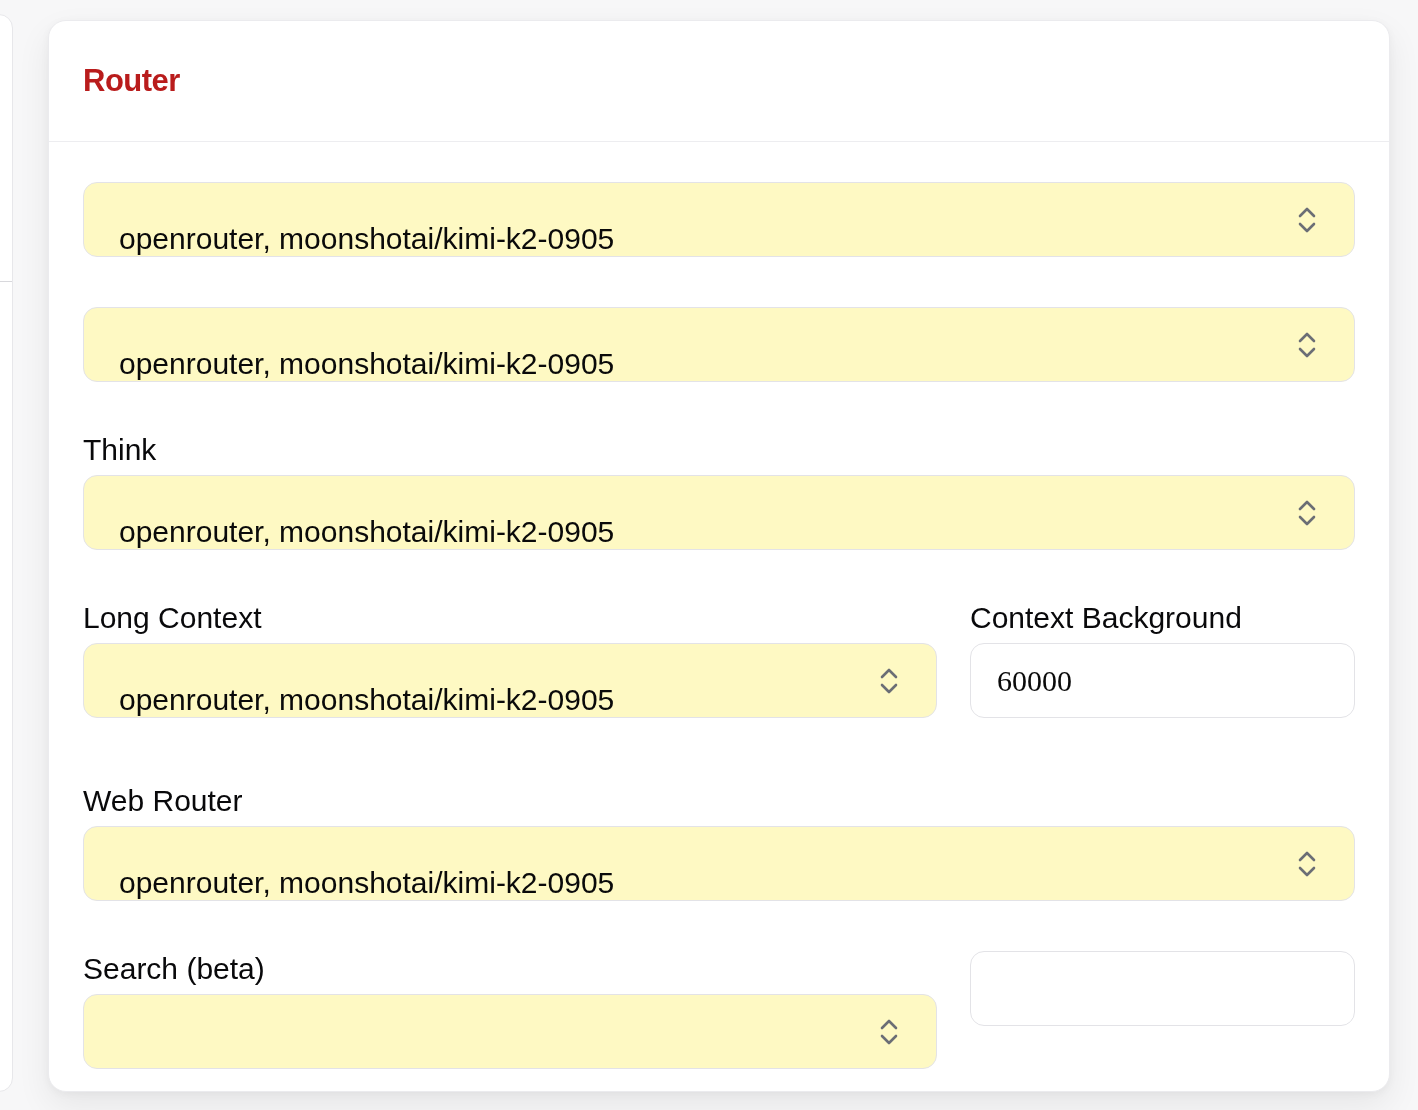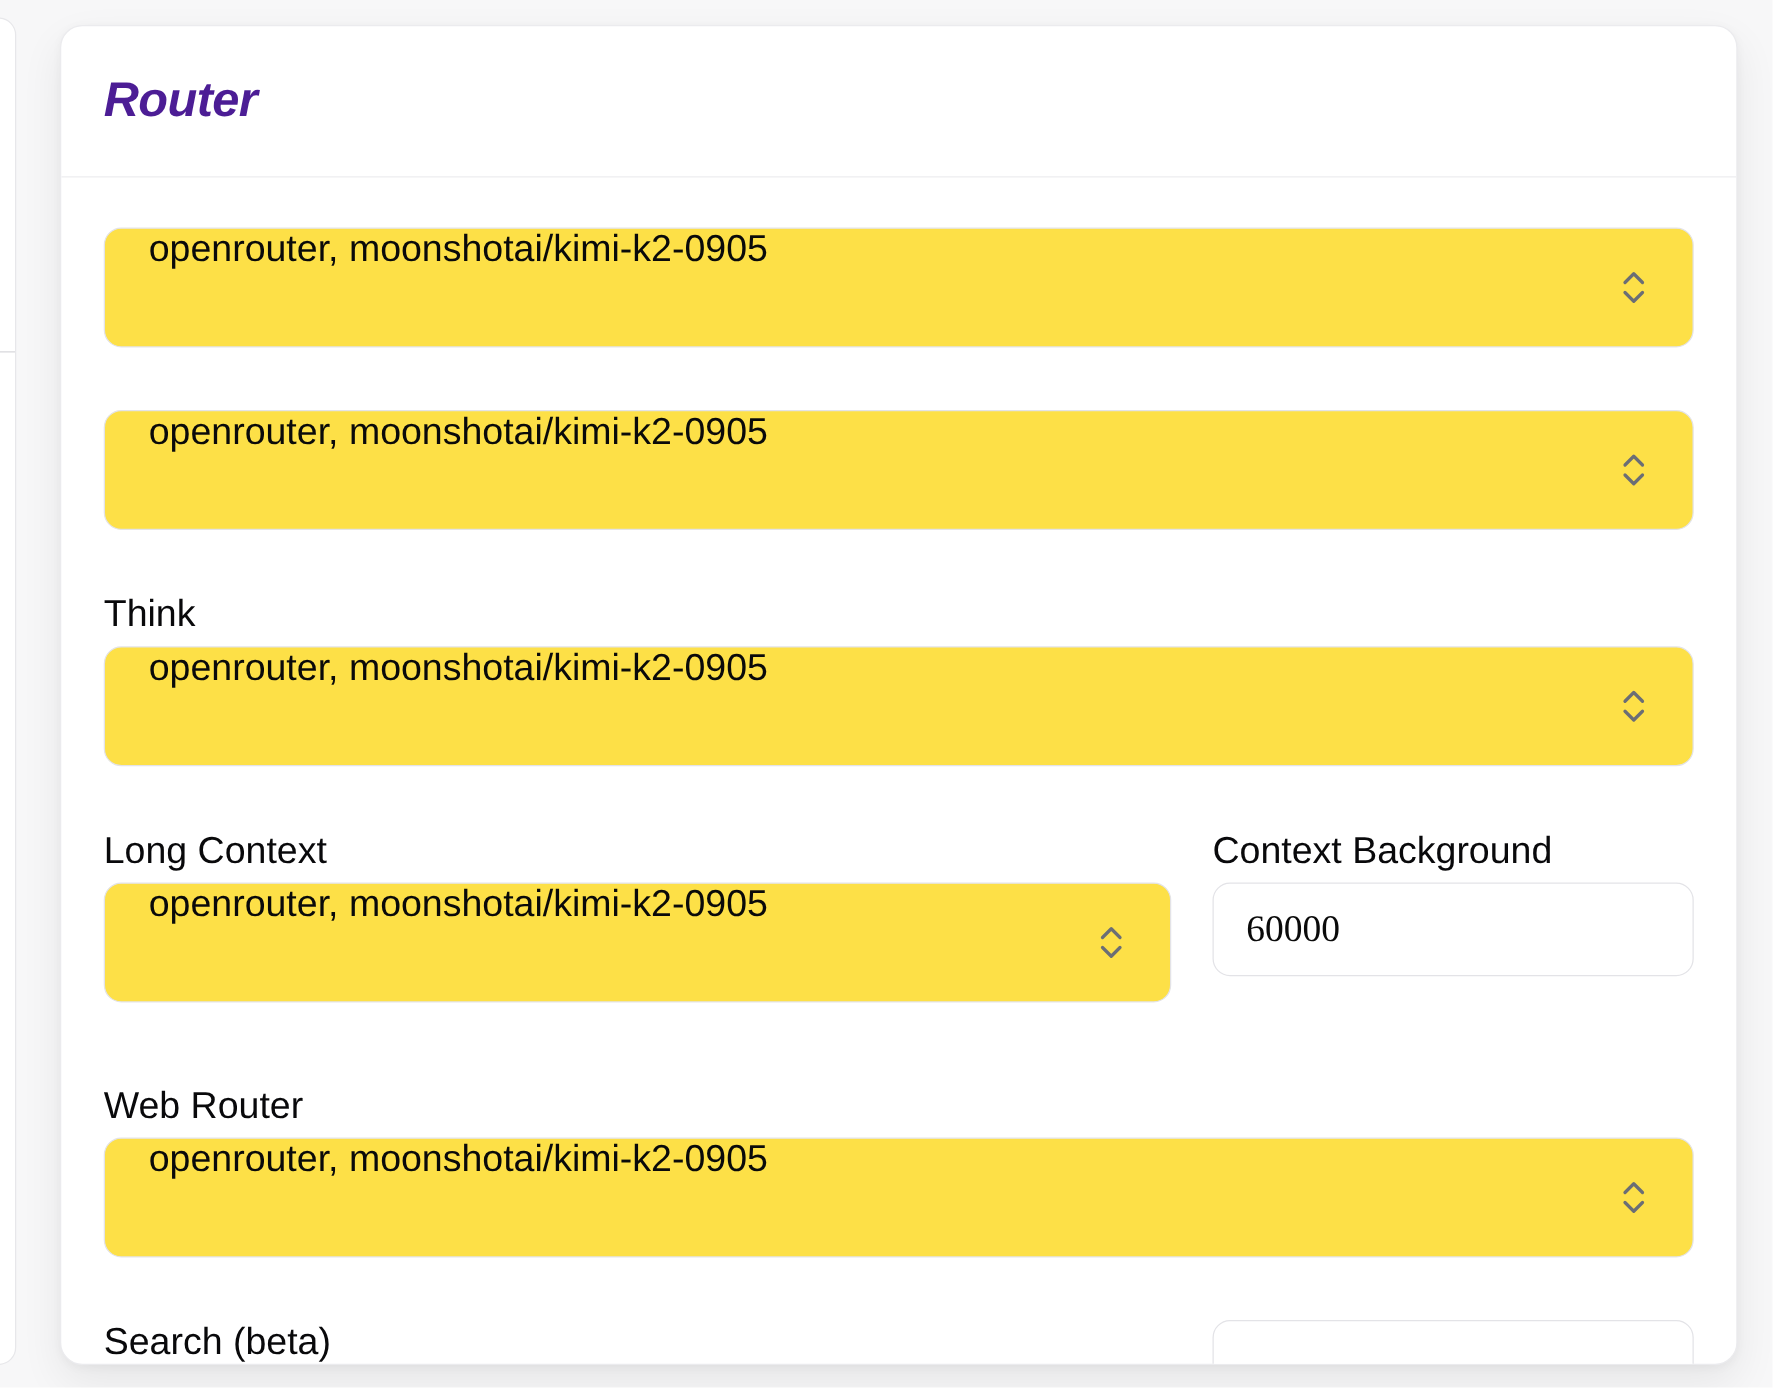--- a/index.html
+++ b/index.html
@@ -33,35 +33,35 @@
     border:1px solid var(--card-border);
     border-radius:18px;
     box-shadow:0 14px 34px rgba(0,0,0,0.07), 0 2px 8px rgba(0,0,0,0.04);
     overflow:hidden;
   }
   .card-header{
     height:121px;display:flex;align-items:center;padding:0 34px;
     border-bottom:1px solid var(--divider);
   }
   .card-title{
-    margin:0;font-size:39px;font-weight:700;letter-spacing:-0.5px;color:#4c1d95;font-style:italic;
+    margin:0;font-size:31px;font-weight:700;letter-spacing:-0.5px;color:#b91c1c;
   }
   .card-body{padding:40px 34px 0;}
   .field-row{margin-bottom:50px;}
   .field-row.two-col{
     display:grid;grid-template-columns:1fr 385px;column-gap:33px;margin-bottom:65px;
   }
   .field-row.last{margin-bottom:0;}
   .field-label{
     font-size:30px;line-height:36px;font-weight:500;margin-bottom:7px;color:#09090b;
   }
   .select{
-    position:relative;height:96px;width:100%;
-    border:1.5px solid var(--control-border);border-radius:14px;background:#fde047;
-    display:flex;align-items:flex-start;
+    position:relative;height:75px;width:100%;
+    border:1.5px solid var(--control-border);border-radius:14px;background:#fef9c3;
+    display:flex;align-items:flex-end;
     padding:0 78px 0 35px;cursor:pointer;
   }
   .select-value{
     font-size:30px;font-weight:500;color:#0a0a0a;white-space:nowrap;
     overflow:hidden;text-overflow:ellipsis;
   }
   .chev{
     position:absolute;right:38px;top:50%;transform:translateY(-50%);
     width:18px;height:30px;display:block;
   }

